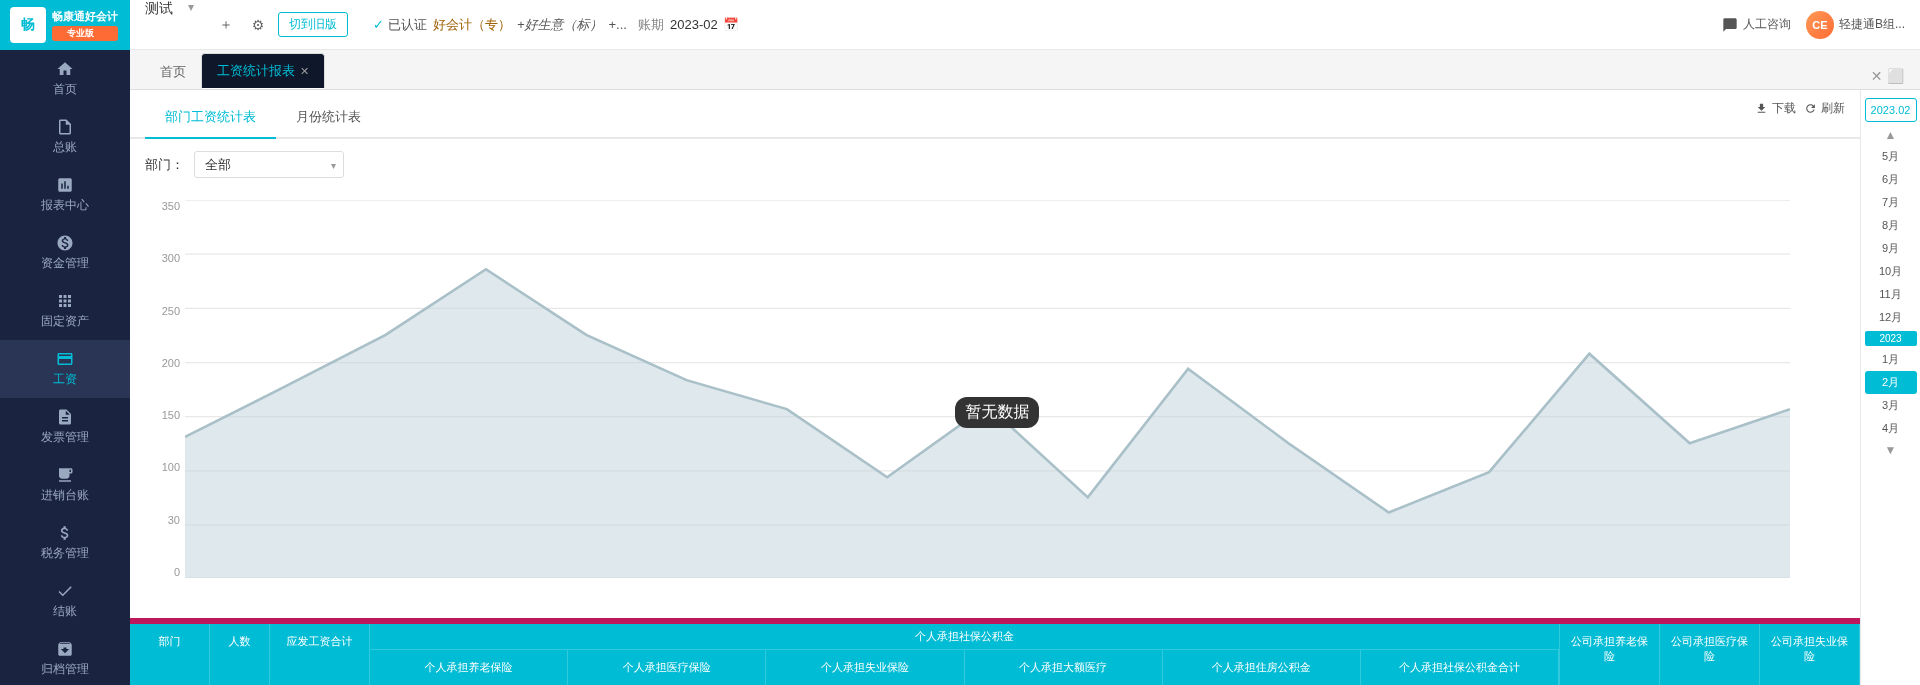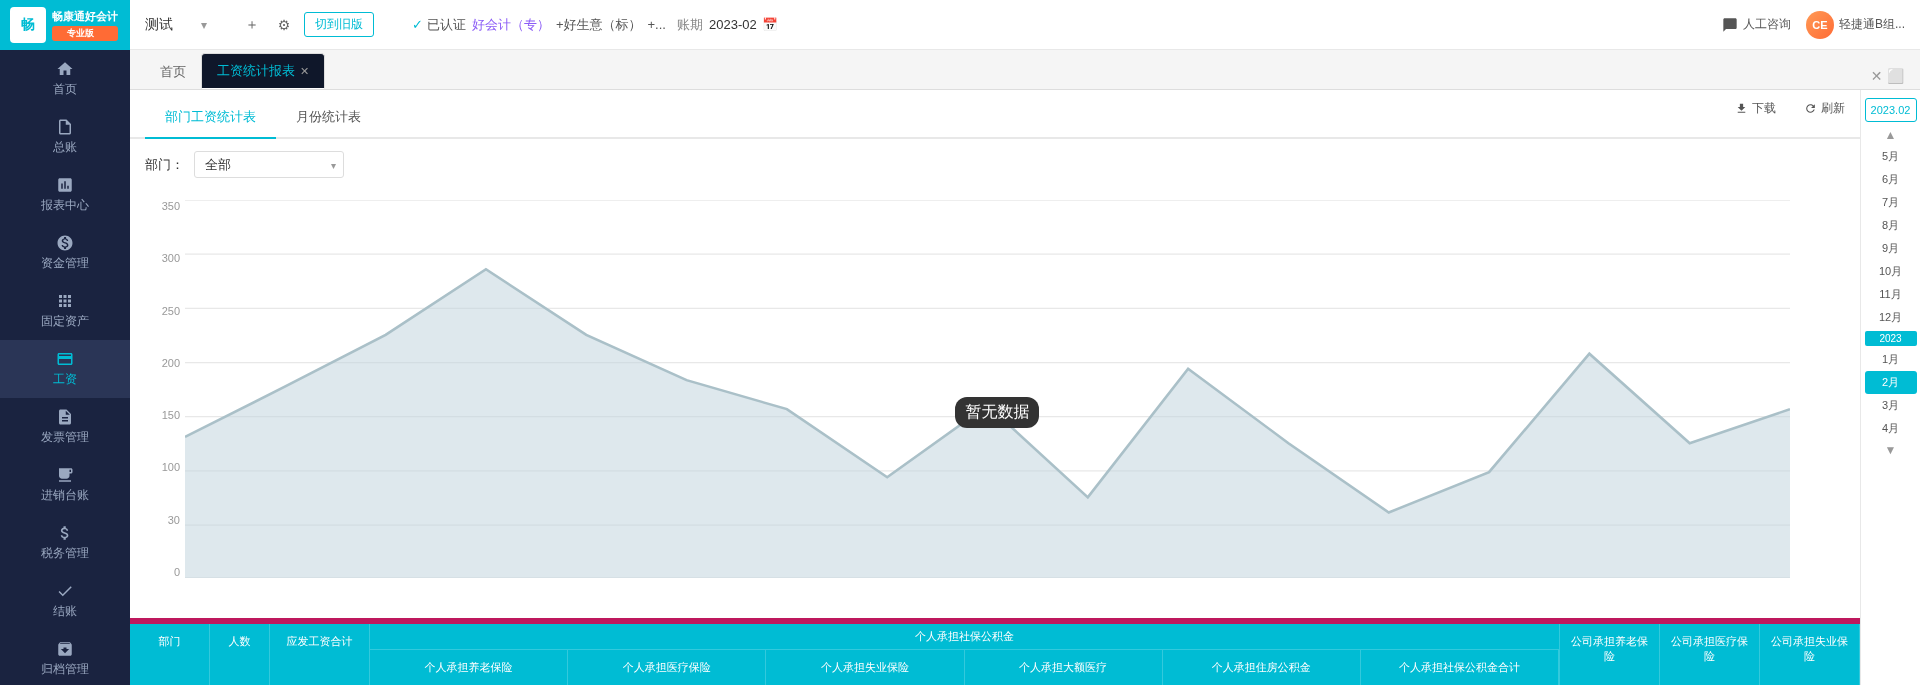--- a/index.html
+++ b/index.html
@@ -68,23 +68,22 @@
       flex-direction: column;
       overflow: hidden;
       background: #f0f2f5;
     }
 
     
     .topbar {
       height: 50px;
       background: white;
       display: flex;
-      align-items: center;
       padding: 0 15px;
-      gap: 28px;
+      gap: 15px;
       border-bottom: 1px solid #e8e8e8;
       flex-shrink: 0;
     }
     .topbar-title {
       font-size: 14px;
       font-weight: 500;
       color: #333;
     }
     .topbar-arrow { color: #999; font-size: 12px; }
     .topbar-actions { display: flex; align-items: center; gap: 8px; margin-left: 5px; }
@@ -171,21 +170,21 @@
     }
     .sub-tab.active {
       color: #00bcd4;
       border-bottom: 2px solid #00bcd4;
       font-weight: 500;
     }
     .sub-tab-actions {
       margin-left: auto;
       display: flex;
       align-items: center;
-      gap: 28px;
+      gap: 8px;
       padding-bottom: 20px;
     }
     .sub-tab-action-btn {
       display: flex; align-items: center; gap: 4px;
       color: #555; font-size: 12px; cursor: pointer;
     }
 
     
     .filter-bar {
       padding: 12px 15px;
@@ -436,22 +435,22 @@
     <div class="topbar-actions">
       <div class="topbar-icon-btn">＋</div>
       <div class="topbar-icon-btn">⚙</div>
       <button class="topbar-switch-btn">切到旧版</button>
     </div>
     <div class="topbar-status">
       <span style="color:#555; display:flex; align-items:center; gap:4px;">
         <span style="color:#00bcd4;">✓</span>
         <span>已认证</span>
       </span>
-      <span style="color:#8b5cf6;">好会计（专）</span>
-      <span style="color:#555;">+好生意（标）</span>
+      <span style="color:#a16207;">好会计（专）</span>
+      <span style="color:#555;font-style:italic;">+好生意（标）</span>
       <span style="color:#555;">+...</span>
       <span style="color:#888; margin-left:5px;">账期</span>
       <span style="color:#333; font-weight:500;">2023-02</span>
       <span style="color:#999;">📅</span>
     </div>
     <div class="topbar-right">
       <div class="topbar-user">
         <svg width="16" height="16" viewBox="0 0 24 24" fill="#555">
             <path d="M20 2H4c-1.1 0-2 .9-2 2v18l4-4h14c1.1 0 2-.9 2-2V4c0-1.1-.9-2-2-2z"></path>
           </svg>

